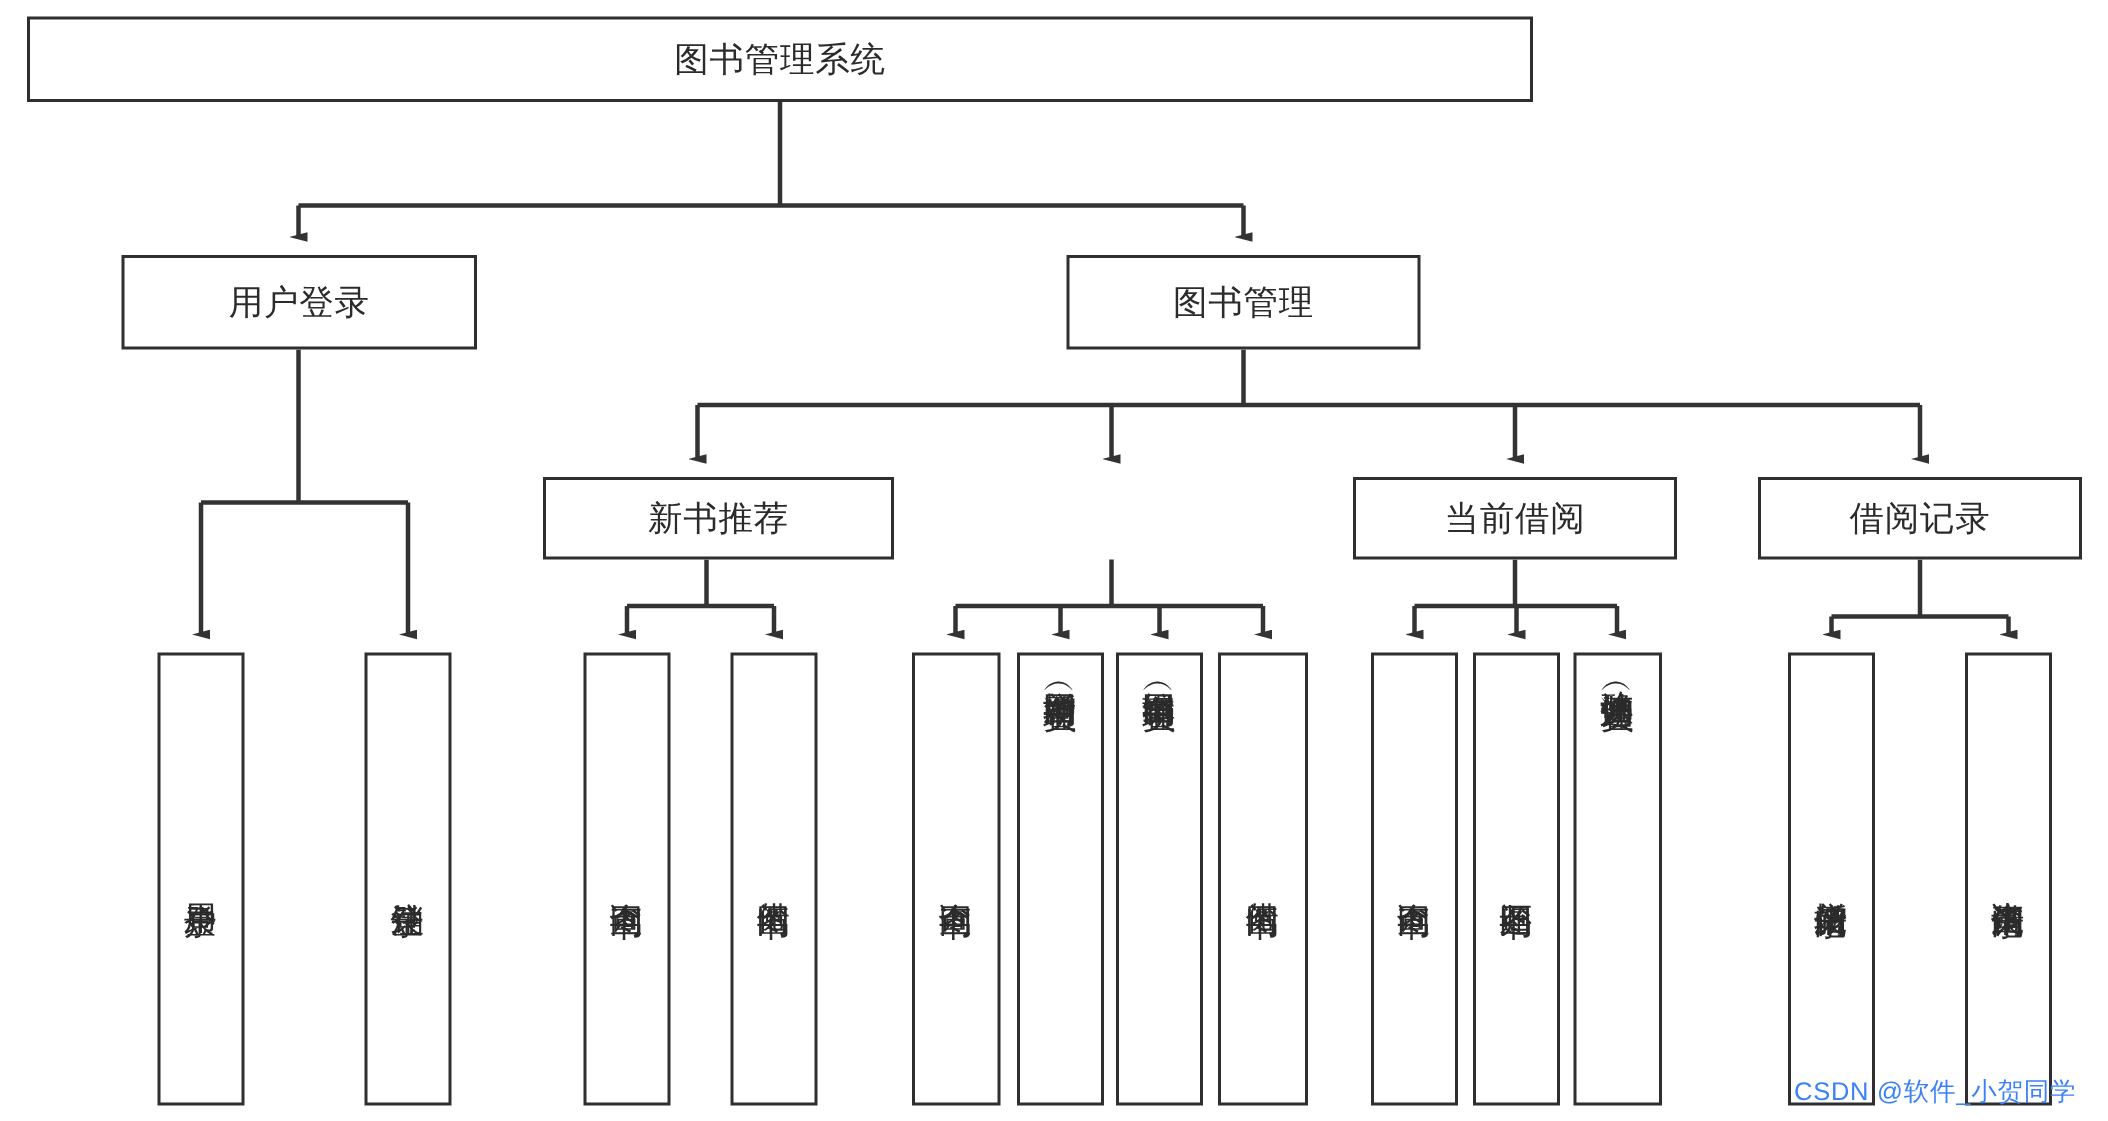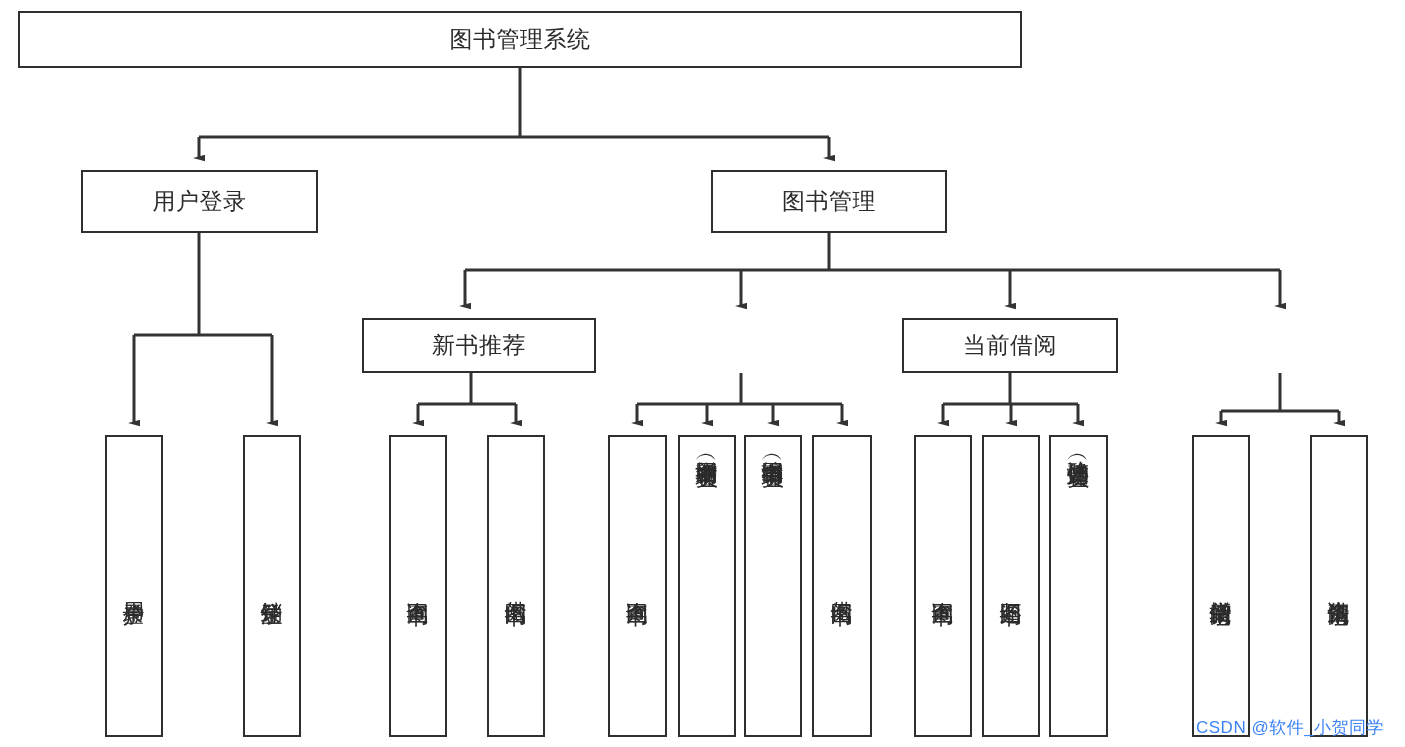--- a/index.html
+++ b/index.html
@@ -148,20 +148,23 @@
   <div class="node-box" style="left:711px; top:170px; width:236px; height:63px;">
     <span class="node-label">图书管理</span>
   </div>
 
   <div class="node-box" style="left:362px; top:318px; width:234px; height:55px;">
     <span class="node-label">新书推荐</span>
   </div>
   <div class="node-box" style="left:902px; top:318px; width:216px; height:55px;">
     <span class="node-label">当前借阅</span>
   </div>
+  <div class="node-box" style="left:1172px; top:318px; width:216px; height:55px;">
+    <span class="node-label">借阅记录</span>
+  </div>
 
   <div class="node-box vertical" style="left:105px; top:435px; width:58px; height:302px;">
     <span class="node-label">用户登录</span>
   </div>
   <div class="node-box vertical" style="left:243px; top:435px; width:58px; height:302px;">
     <span class="node-label">注销登录</span>
   </div>
 
   <div class="node-box vertical" style="left:389px; top:435px; width:58px; height:302px;">
     <span class="node-label">查询图书</span>

